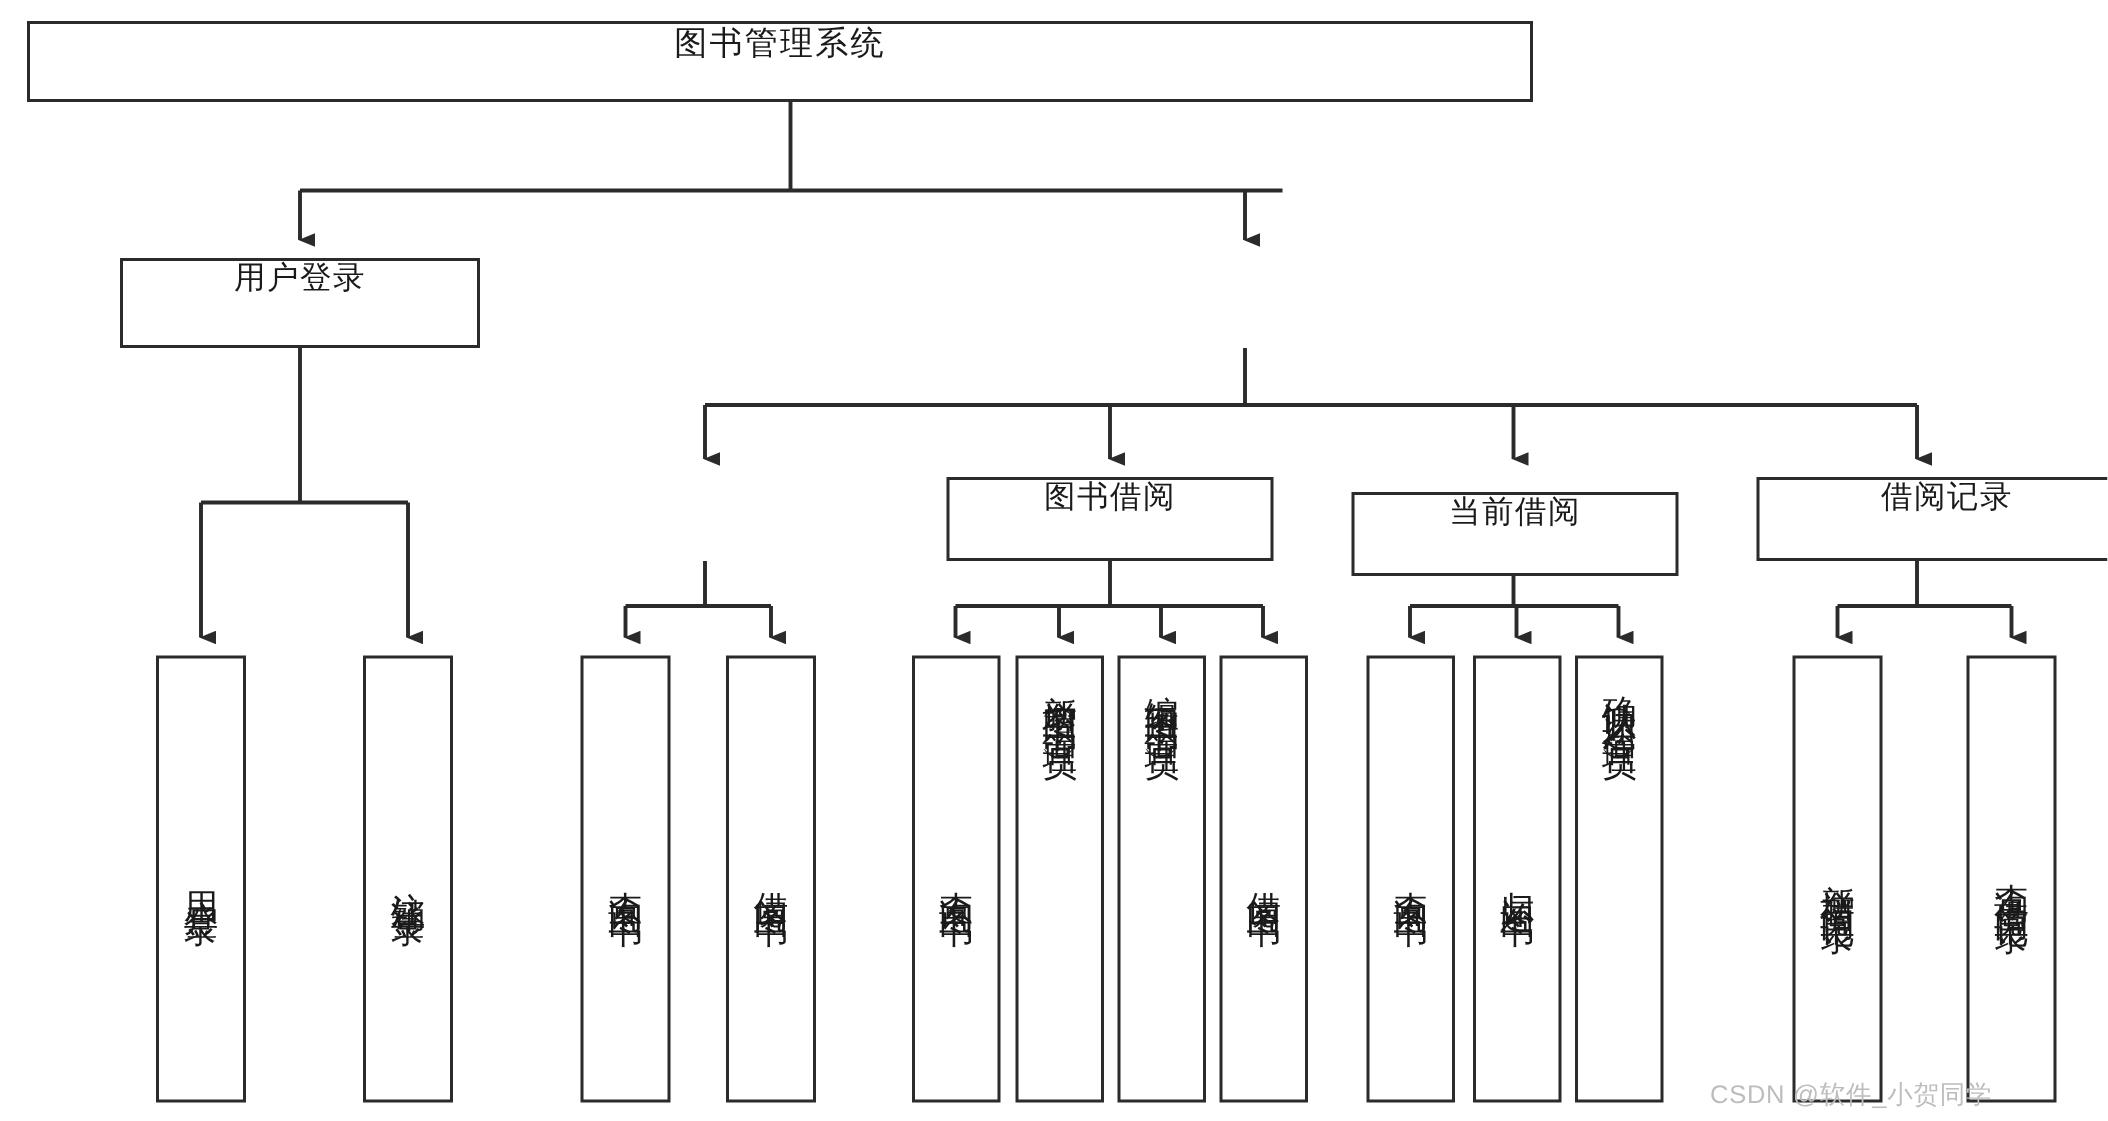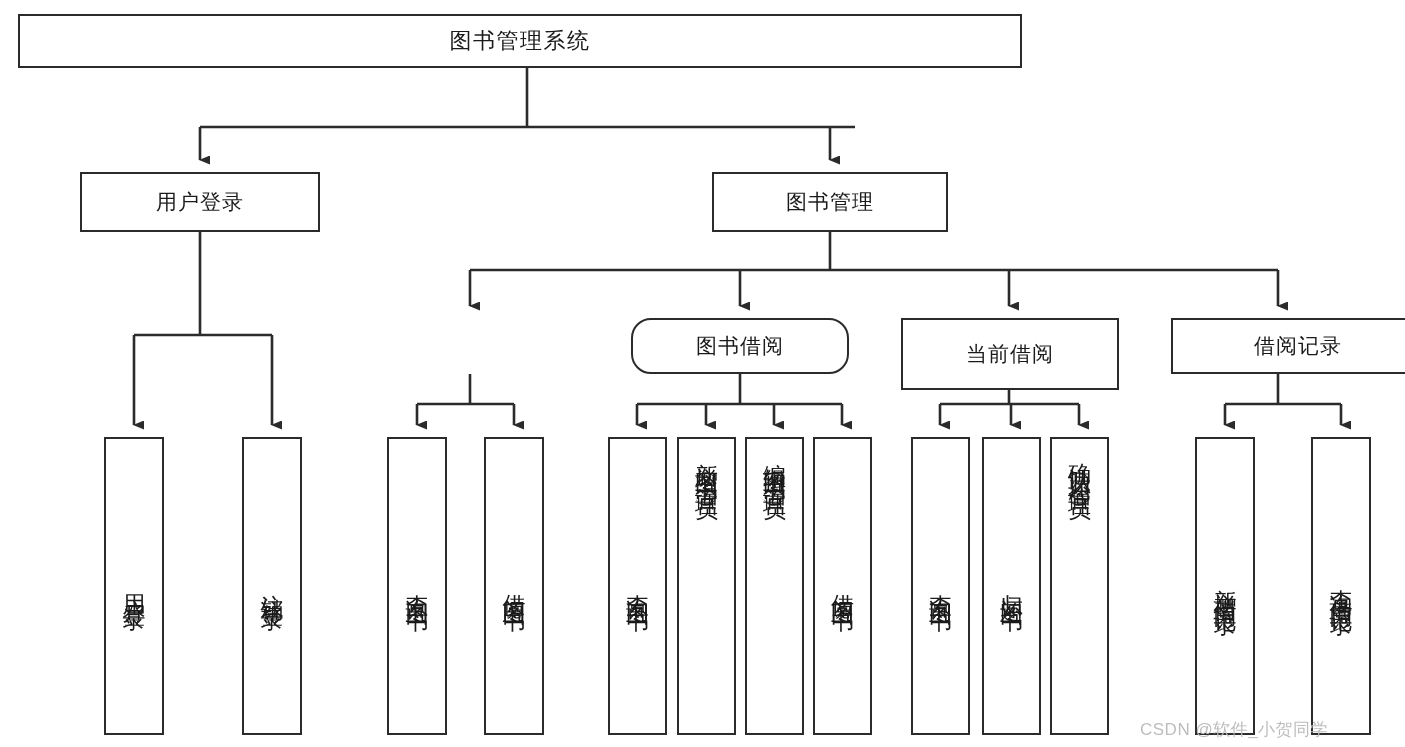--- a/index.html
+++ b/index.html
@@ -24,21 +24,20 @@
     width: 1405px;
     height: 747px;
     pointer-events: none;
   }
   .node {
     position: absolute;
     box-sizing: border-box;
     background: #ffffff;
     border: 2px solid #2b2b2b;
     display: flex;
-    align-items: center;
     justify-content: center;
     color: #1a1a1a;
   }
   .node .label {
     display: block;
     text-align: center;
     line-height: 1.18;
     white-space: nowrap;
   }
   
@@ -130,28 +129,25 @@
     </g>
   </svg>
 
   <div class="node h root" style="left:18px; top:14px; width:1004px; height:54px;">
     <span class="label">图书管理系统</span>
   </div>
 
   <div class="node h" style="left:80px; top:172px; width:240px; height:60px;">
     <span class="label">用户登录</span>
   </div>
-  <div class="node h" style="left:712px; top:172px; width:236px; height:60px;">
-    <span class="label">图书管理</span>
-  </div>
 
-  <div class="node h" style="left:631px; top:318px; width:218px; height:56px;border-radius:20px;">
+  <div class="node h" style="left:631px; top:318px; width:218px; height:56px;">
     <span class="label">图书借阅</span>
   </div>
-  <div class="node h" style="left:901px; top:318px; width:218px; height:72px;">
+  <div class="node h" style="left:901px; top:328px; width:218px; height:56px;">
     <span class="label">当前借阅</span>
   </div>
   <div class="node h" style="left:1171px; top:318px; width:254px; height:56px;">
     <span class="label">借阅记录</span>
   </div>
 
   <div class="node v mid" style="left:104px; top:437px; width:60px; height:298px;">
     <span class="label">用户登录</span>
   </div>
   <div class="node v mid" style="left:242px; top:437px; width:60px; height:298px;">

